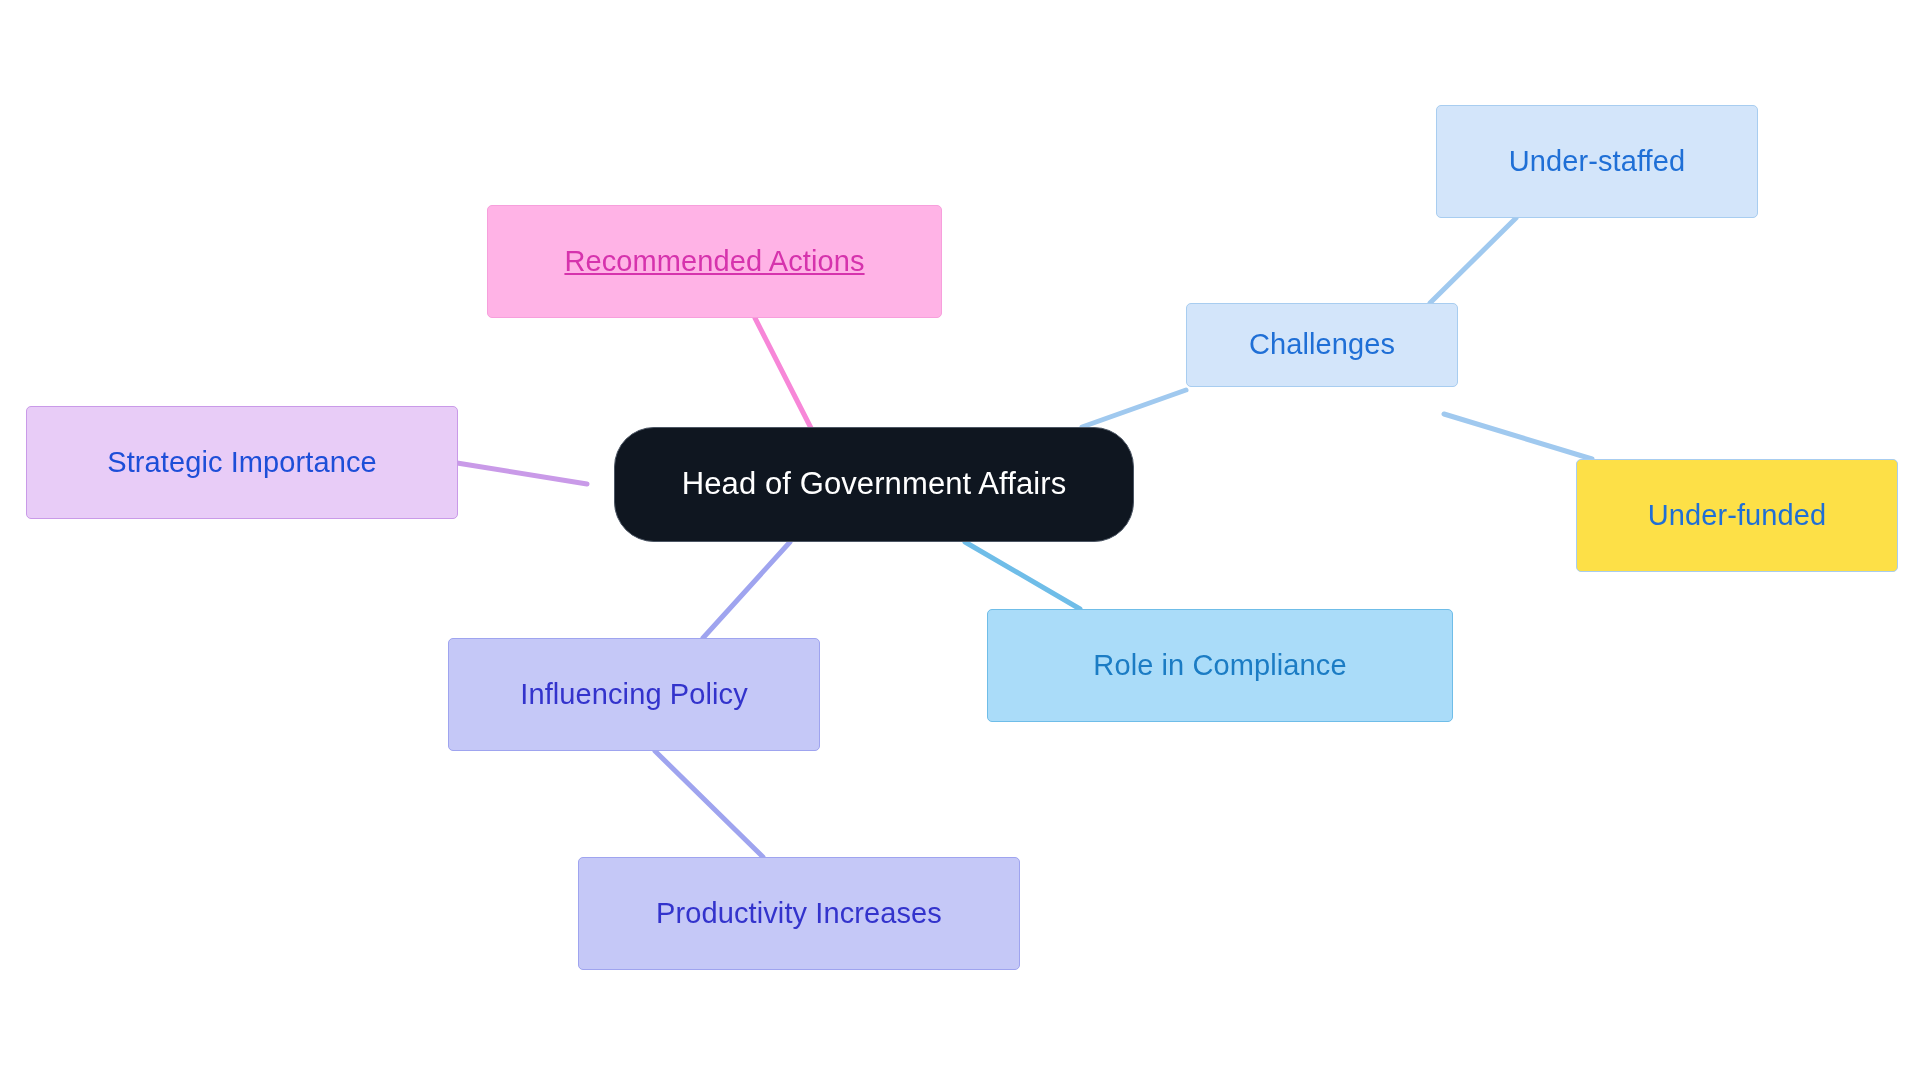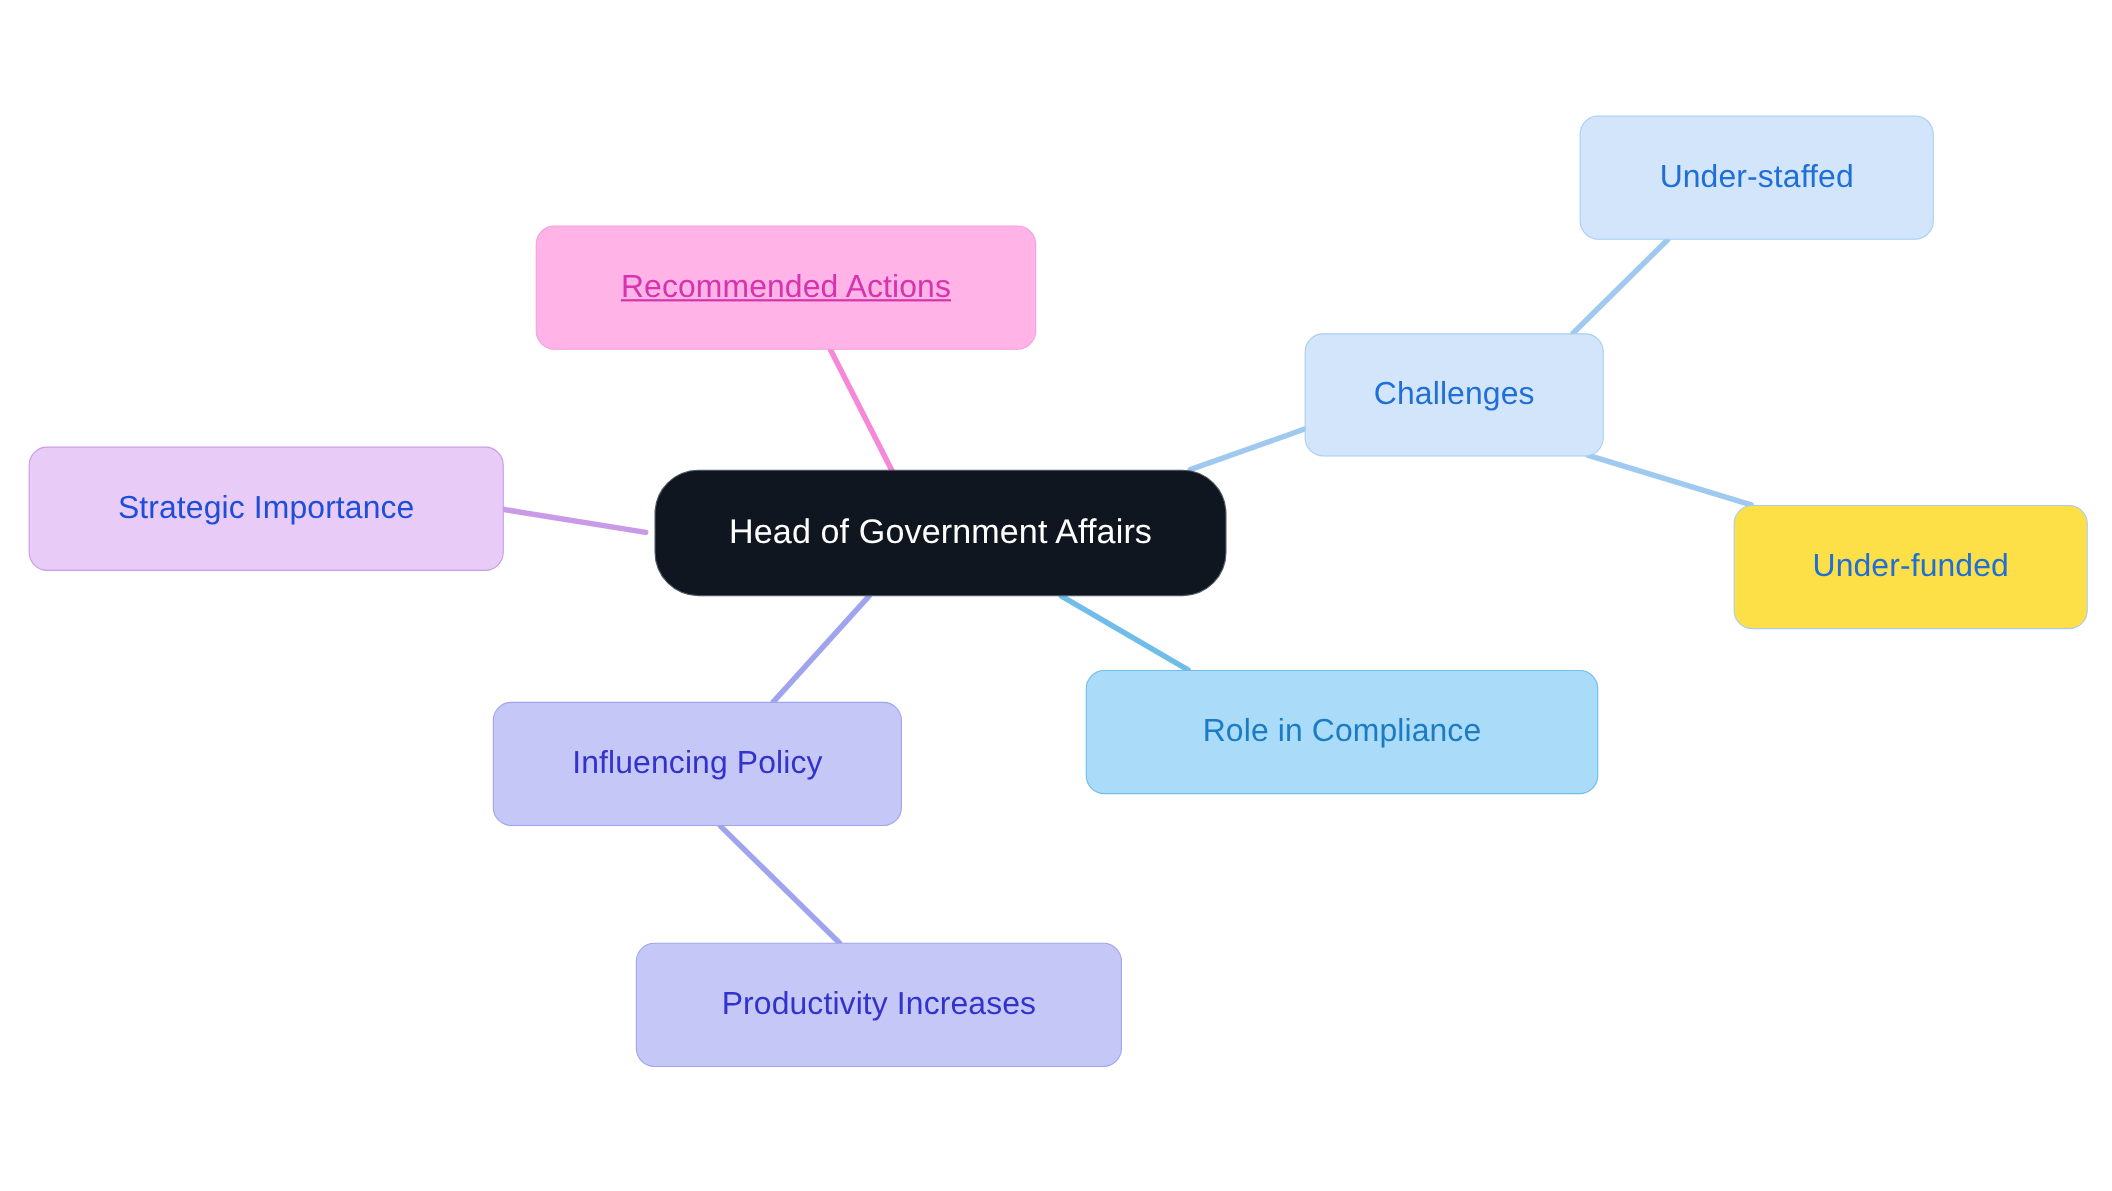--- a/index.html
+++ b/index.html
@@ -31,21 +31,21 @@
   .node {
     position: absolute;
     box-sizing: border-box;
     display: flex;
     align-items: center;
     justify-content: center;
     text-align: center;
     white-space: nowrap;
     border-style: solid;
     border-width: 1px;
-    border-radius: 17px;
+    border-radius: 5px;
     letter-spacing: 0.1px;
   }
   .node-root {
     border-radius: 40px;
     border-width: 1px;
     font-weight: 400;
   }
   .node-label {
     display: block;
     line-height: 1.1;
@@ -61,30 +61,30 @@
       <polyline points="587,484 457,463" fill="none" stroke="#c99ae8" stroke-width="5" stroke-linecap="round" stroke-linejoin="round"></polyline>
       <polyline points="1082,427 1186,390" fill="none" stroke="#a0c9ef" stroke-width="5" stroke-linecap="round" stroke-linejoin="round"></polyline>
       <polyline points="965,542 1080,609" fill="none" stroke="#6fbde8" stroke-width="5" stroke-linecap="round" stroke-linejoin="round"></polyline>
       <polyline points="790,542 703,638" fill="none" stroke="#9fa4ef" stroke-width="5" stroke-linecap="round" stroke-linejoin="round"></polyline>
       <polyline points="1430,303 1516,218" fill="none" stroke="#a0c9ef" stroke-width="5" stroke-linecap="round" stroke-linejoin="round"></polyline>
       <polyline points="1444,414 1592,459" fill="none" stroke="#a0c9ef" stroke-width="5" stroke-linecap="round" stroke-linejoin="round"></polyline>
       <polyline points="655,751 763,857" fill="none" stroke="#9fa4ef" stroke-width="5" stroke-linecap="round" stroke-linejoin="round"></polyline>
     </svg>
 
   <div id="node-layer">
-      <div class="node node-root" style="left: 595px; top: 427px; width: 520px; height: 115px; background: rgb(15, 22, 32); border-color: rgb(75, 85, 99); color: rgb(255, 255, 255); font-size: 31px;">
+      <div class="node node-root" style="left: 614px; top: 427px; width: 520px; height: 115px; background: rgb(15, 22, 32); border-color: rgb(75, 85, 99); color: rgb(255, 255, 255); font-size: 31px;">
         <span class="node-label">Head of Government Affairs</span>
       </div>
       <div class="node" style="left: 487px; top: 205px; width: 455px; height: 113px; background: rgb(255, 179, 230); border-color: rgb(247, 159, 220); color: rgb(214, 51, 173); font-size: 29px; text-decoration: underline;">
         <span class="node-label">Recommended Actions</span>
       </div>
       <div class="node" style="left: 26px; top: 406px; width: 432px; height: 113px; background: rgb(232, 204, 247); border-color: rgb(201, 154, 232); color: #1d4ed8; font-size: 29px;">
         <span class="node-label">Strategic Importance</span>
       </div>
-      <div class="node" style="left: 1186px; top: 303px; width: 272px; height: 112px; background: rgb(211, 229, 250); border-color: rgb(168, 205, 240); color: rgb(31, 111, 214); font-size: 29px;">
+      <div class="node" style="left: 1186px; top: 303px; width: 272px; height: 84px; background: rgb(211, 229, 250); border-color: rgb(168, 205, 240); color: rgb(31, 111, 214); font-size: 29px;">
         <span class="node-label">Challenges</span>
       </div>
       <div class="node" style="left: 1436px; top: 105px; width: 322px; height: 113px; background: rgb(211, 229, 250); border-color: rgb(168, 205, 240); color: rgb(31, 111, 214); font-size: 29px;">
         <span class="node-label">Under-staffed</span>
       </div>
       <div class="node" style="left: 1576px; top: 459px; width: 322px; height: 113px; background: #fde047; border-color: rgb(168, 205, 240); color: rgb(31, 111, 214); font-size: 29px;">
         <span class="node-label">Under-funded</span>
       </div>
       <div class="node" style="left: 987px; top: 609px; width: 466px; height: 113px; background: rgb(170, 220, 249); border-color: rgb(111, 189, 232); color: rgb(27, 124, 196); font-size: 29px;">
         <span class="node-label">Role in Compliance</span>

